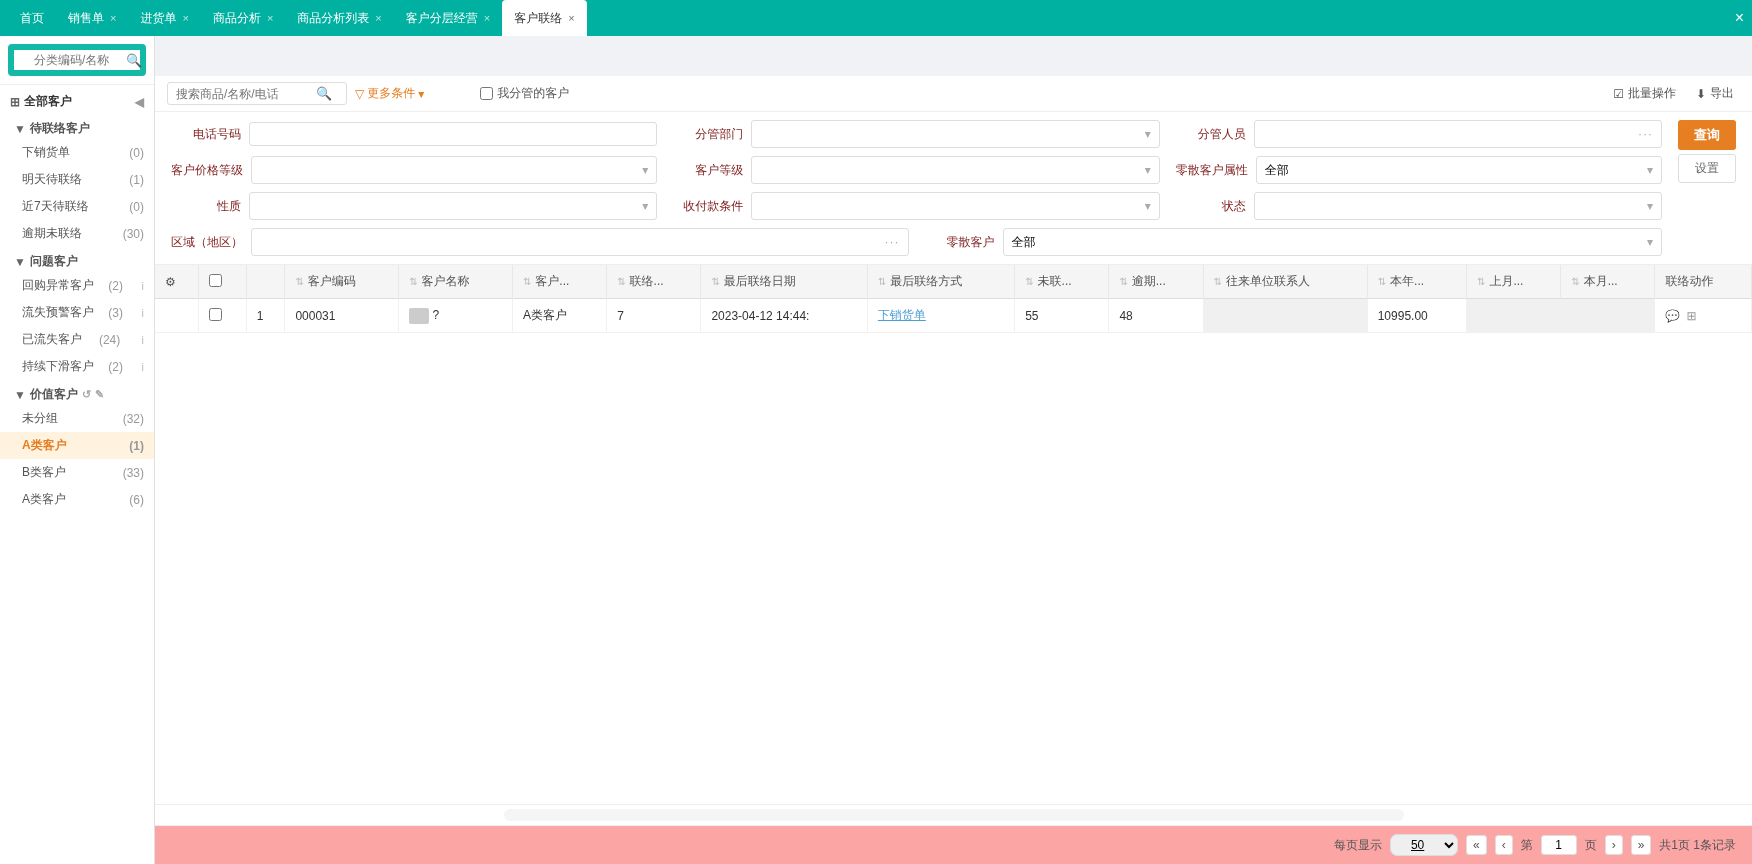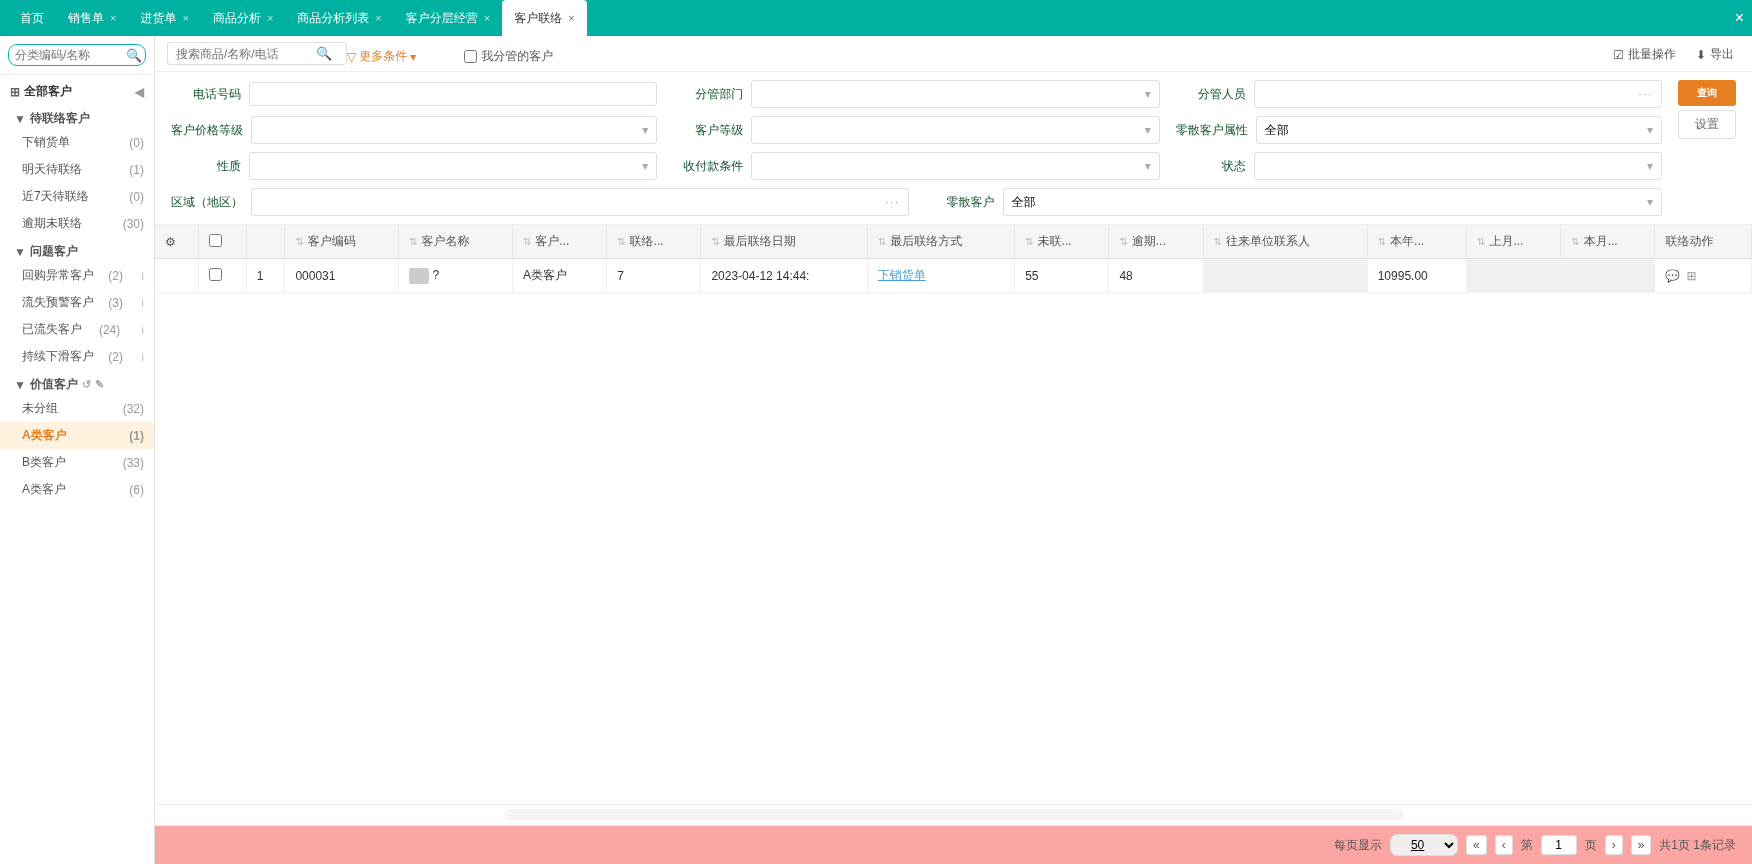--- a/index.html
+++ b/index.html
@@ -57,23 +57,23 @@
       flex-direction: column;
       overflow-y: auto;
     }
     .sidebar-search {
       display: flex;
       align-items: center;
       padding: 8px;
       border-bottom: 1px solid #eee;
     }
     .sidebar-search input {
-      border: 1px solid #14b8a6;
-      border-radius: 9px;
-      padding: 3px 6px;
+      border: 6px solid #14b8a6;
+      border-radius: 4px;
+      padding: 3px 20px;
       font-size: 12px;
       width: 100%;
       outline: none;
     }
     .sidebar-search-icon {
       color: #999;
       margin-left: -20px;
       z-index: 1;
       font-size: 13px;
     }
@@ -128,22 +128,24 @@
       display: flex;
       flex-direction: column;
       overflow: hidden;
     }
 
     
     .filter-bar {
       background: white;
       padding: 6px 12px;
       display: flex;
-      align-items: flex-end;
+      align-items: center;
       border-bottom: 1px solid #eee;
+      gap: 8px;
+      margin-top: 40px;
     }
     .filter-search {
       display: flex;
       align-items: center;
       border: 1px solid #ddd;
       border-radius: 3px;
       padding: 3px 8px;
       width: 180px;
     }
     .filter-search input {
@@ -195,21 +197,21 @@
       margin-bottom: 8px;
     }
     .filter-row:last-child { margin-bottom: 0; }
     .filter-field {
       display: flex;
       align-items: center;
       flex: 1;
       min-width: 0;
     }
     .filter-label {
-      color: #14532d;
+      color: #7f1d1d;
       white-space: nowrap;
       margin-right: 8px;
       min-width: 70px;
       text-align: right;
     }
     .filter-input {
       flex: 1;
       border: 1px solid #ddd;
       border-radius: 3px;
       padding: 4px 8px;
@@ -234,21 +236,21 @@
     }
     .filter-select .caret { color: #aaa; }
     .filter-select .dots { color: #aaa; letter-spacing: 1px; }
     .btn-query {
       background: #e67e22;
       color: white;
       border: none;
       border-radius: 3px;
       padding: 6px 12px;
       cursor: pointer;
-      font-size: 10px;
+      font-size: 13px;
       font-weight: bold;
     }
     .btn-settings {
       background: white;
       color: #666;
       border: 1px solid #ddd;
       border-radius: 3px;
       padding: 5px 16px;
       cursor: pointer;
       font-size: 12px;

